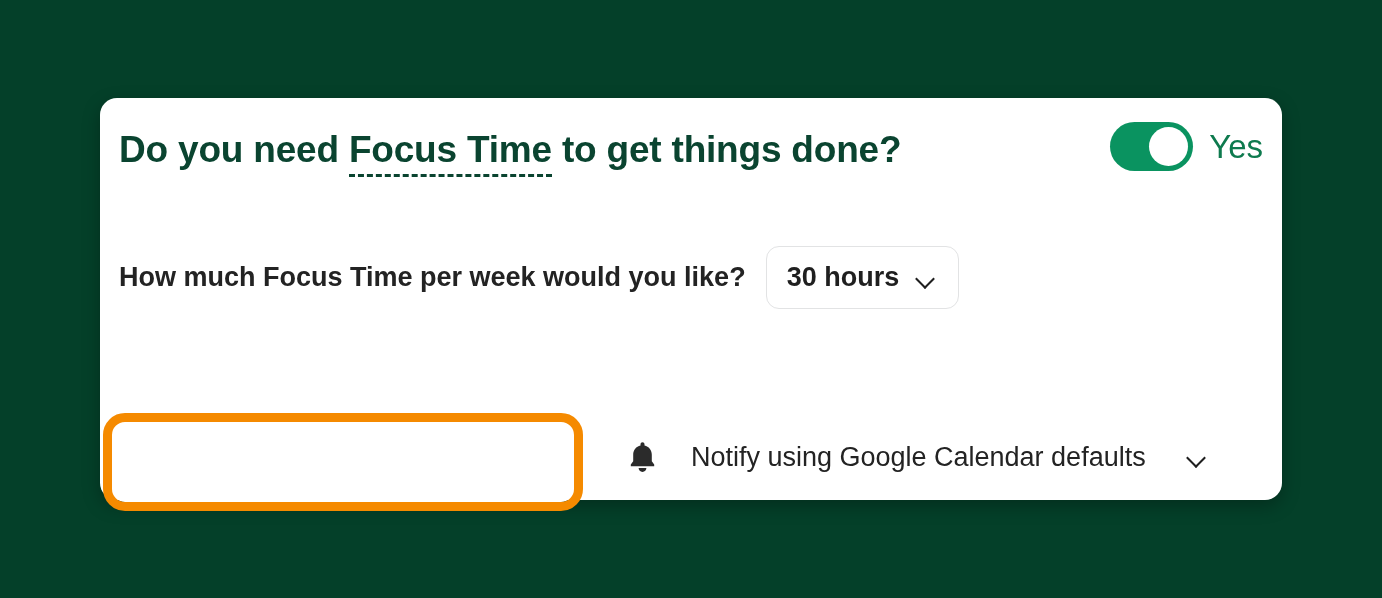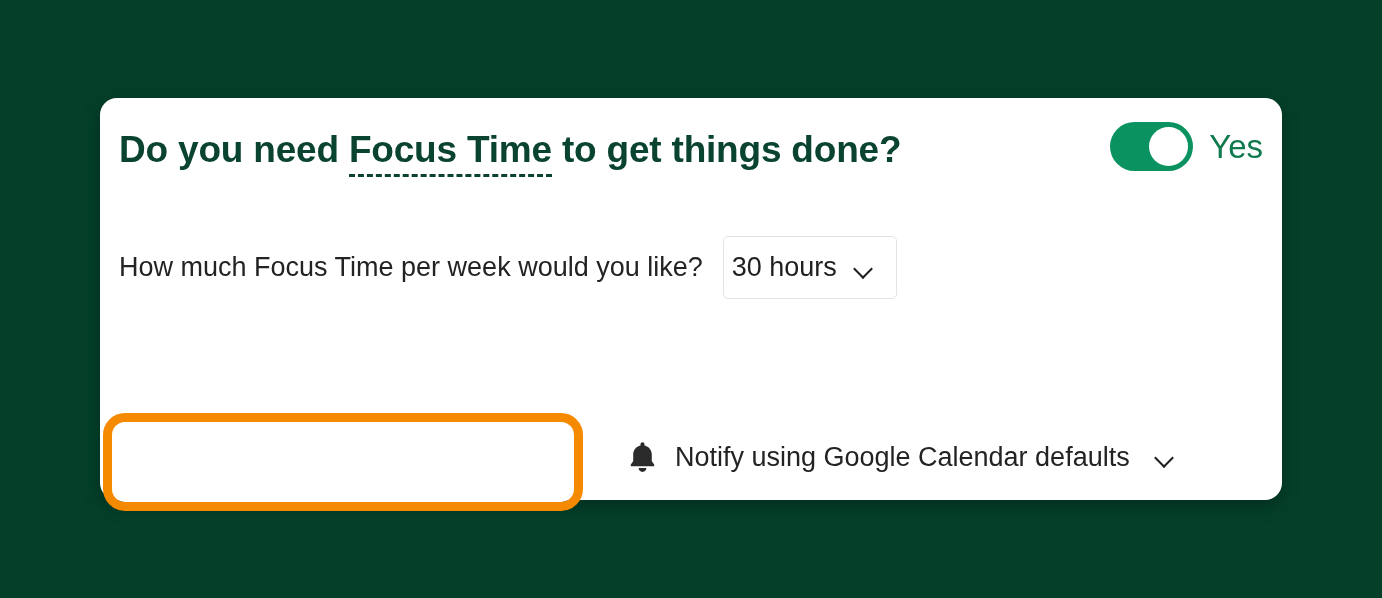--- a/index.html
+++ b/index.html
@@ -86,38 +86,38 @@
   }
 
   
   .q-row {
     position: absolute;
     left: 19px;
     display: flex;
     align-items: center;
     gap: 20px;
   }
-  #row-hours  { top: 138px; }
+  #row-hours  { top: 148px; font-weight: bold; }
   #row-prefer { top: 218px; }
 
   .q-text {
     font-size: 27px;
     color: #232323;
     white-space: nowrap;
     line-height: 1;
   }
 
   .dropdown {
     display: inline-flex;
     align-items: center;
     gap: 17px;
     height: 63px;
-    padding: 0 22px 0 8px;
+    padding: 0 22px 0 20px;
     border: 1px solid #e2e3e4;
-    border-radius: 5px;
+    border-radius: 13px;
     background: #ffffff;
     cursor: pointer;
   }
   .dropdown .dd-value {
     font-size: 27px;
     color: #1f1f1f;
     white-space: nowrap;
     line-height: 1;
   }
 
@@ -154,21 +154,21 @@
   #busy-option {
     display: flex;
     align-items: center;
     gap: 18px;
     cursor: pointer;
     padding: 3px 0;
   }
   #notify-option {
     display: flex;
     align-items: center;
-    gap: 19px;
+    gap: 35px;
     cursor: pointer;
     margin-left: 80px;
     padding: 3px 0;
   }
   .opt-text {
     font-size: 27px;
     color: #232323;
     white-space: nowrap;
     line-height: 1;
   }

